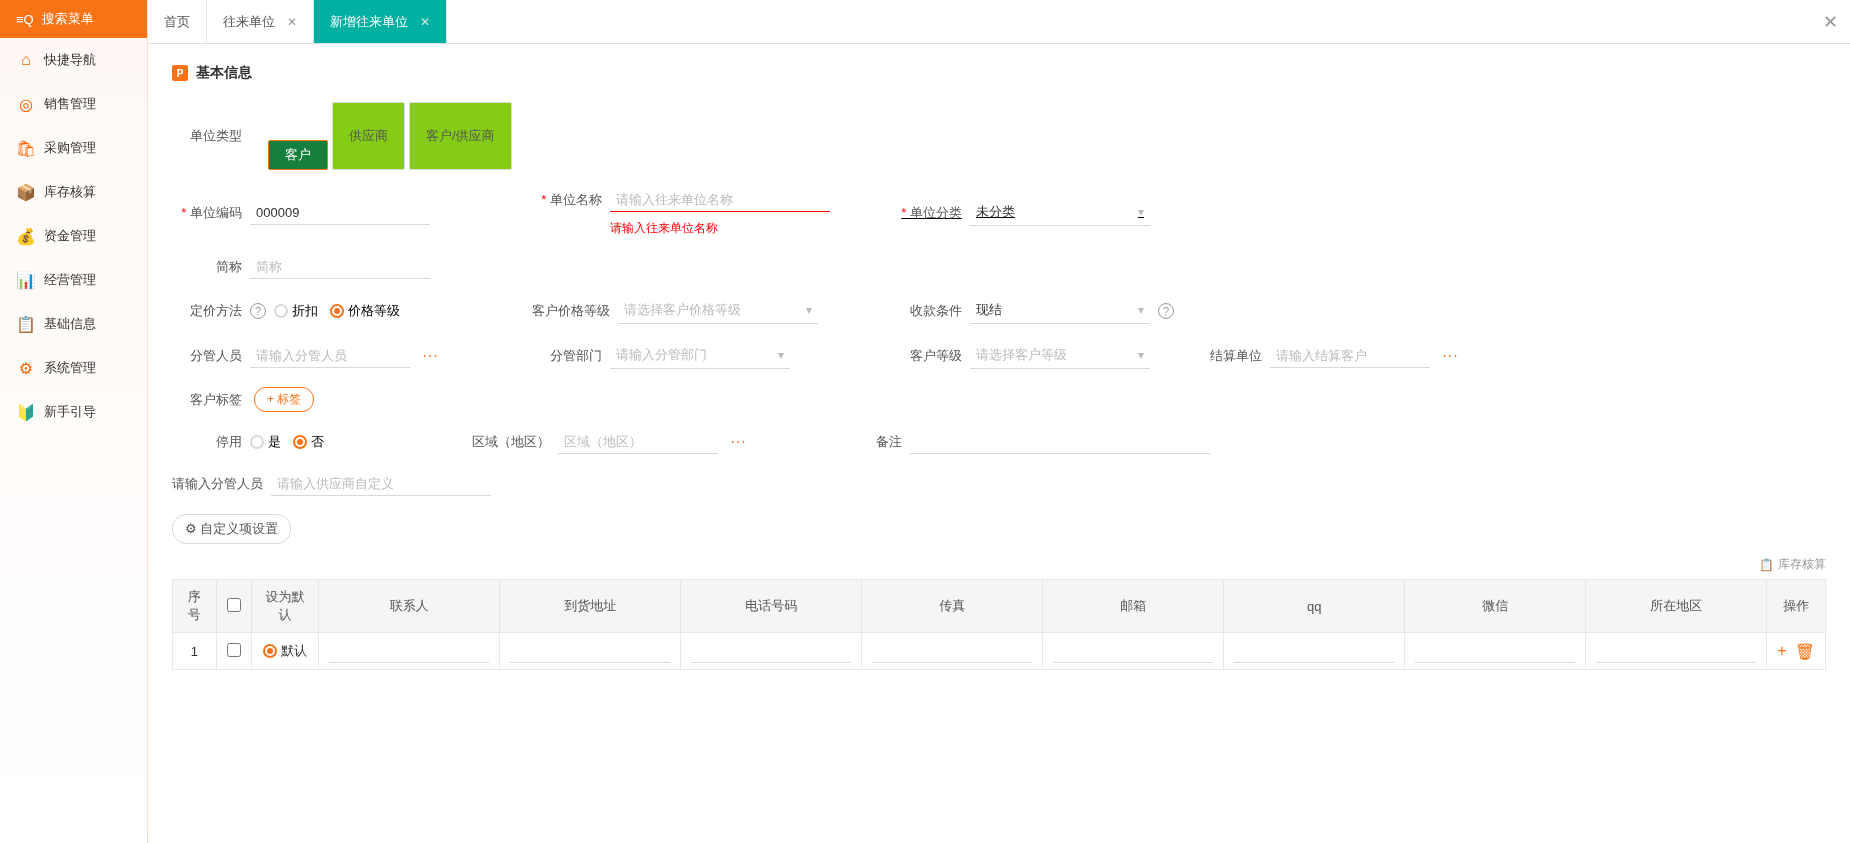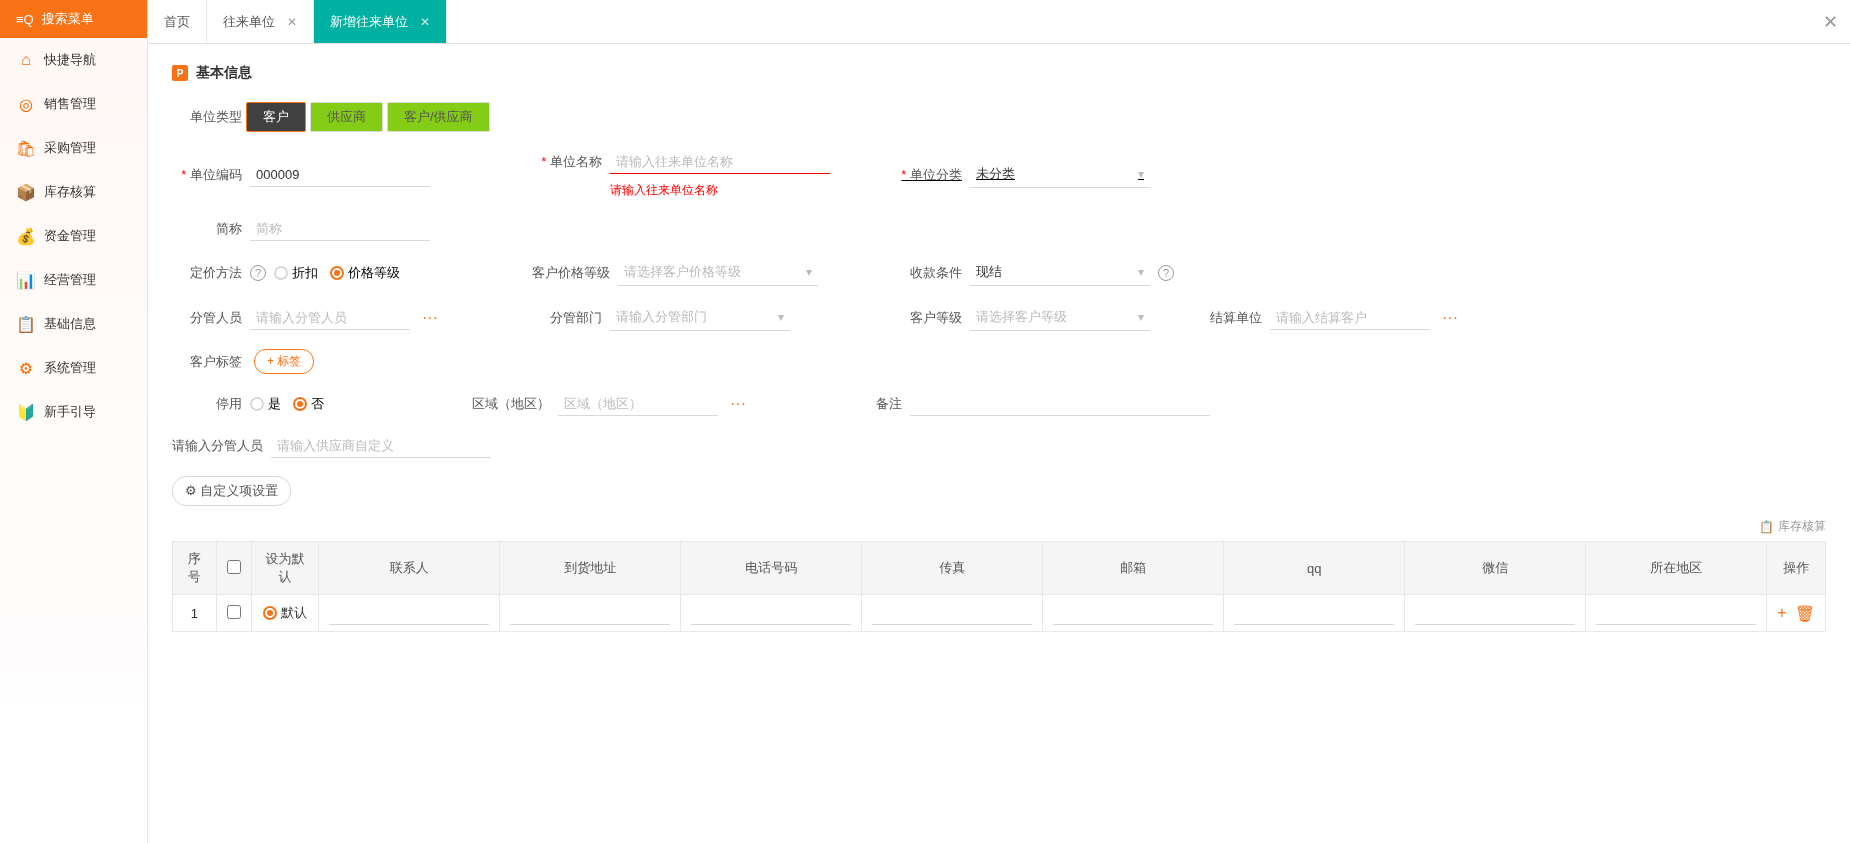--- a/index.html
+++ b/index.html
@@ -174,23 +174,24 @@
     .unit-type-btn {
       padding: 5px 16px;
       border: 1px solid #d9d9d9;
       background: #84cc16;
       cursor: pointer;
       font-size: 13px;
       color: #555;
       border-radius: 2px;
     }
     .unit-type-btn.active {
-      background: #404040;
+      background: #15803d;
       color: #fff;
       border-color: #f97316;
+      margin-top: 38px;
     }
 
     
     .radio-group {
       display: flex;
       align-items: center;
       gap: 12px;
     }
     .radio-item {
       display: flex;
@@ -428,21 +429,21 @@
   </div>
 
   <div class="form-area">
 
     <div class="section-title">
       <span class="section-icon">P</span>
       <span>基本信息</span>
     </div>
 
     <div class="form-row">
-      <div class="form-group" style="flex:0 0 auto; gap:4px;">
+      <div class="form-group" style="flex:0 0 auto; gap:26px;">
         <span class="form-label">单位类型</span>
         <div class="unit-type-group">
           <button class="unit-type-btn active">客户</button>
           <button class="unit-type-btn">供应商</button>
           <button class="unit-type-btn">客户/供应商</button>
         </div>
       </div>
     </div>
 
     <div class="form-row">

